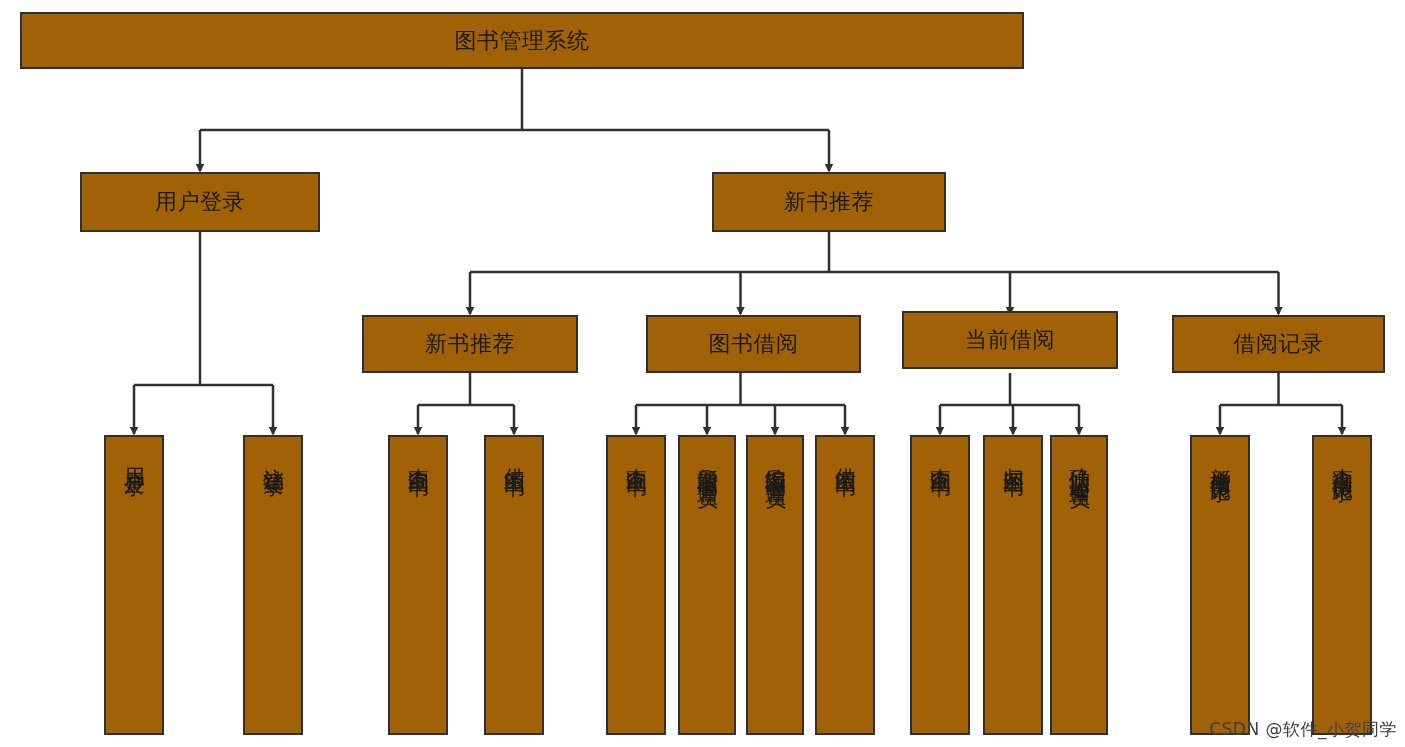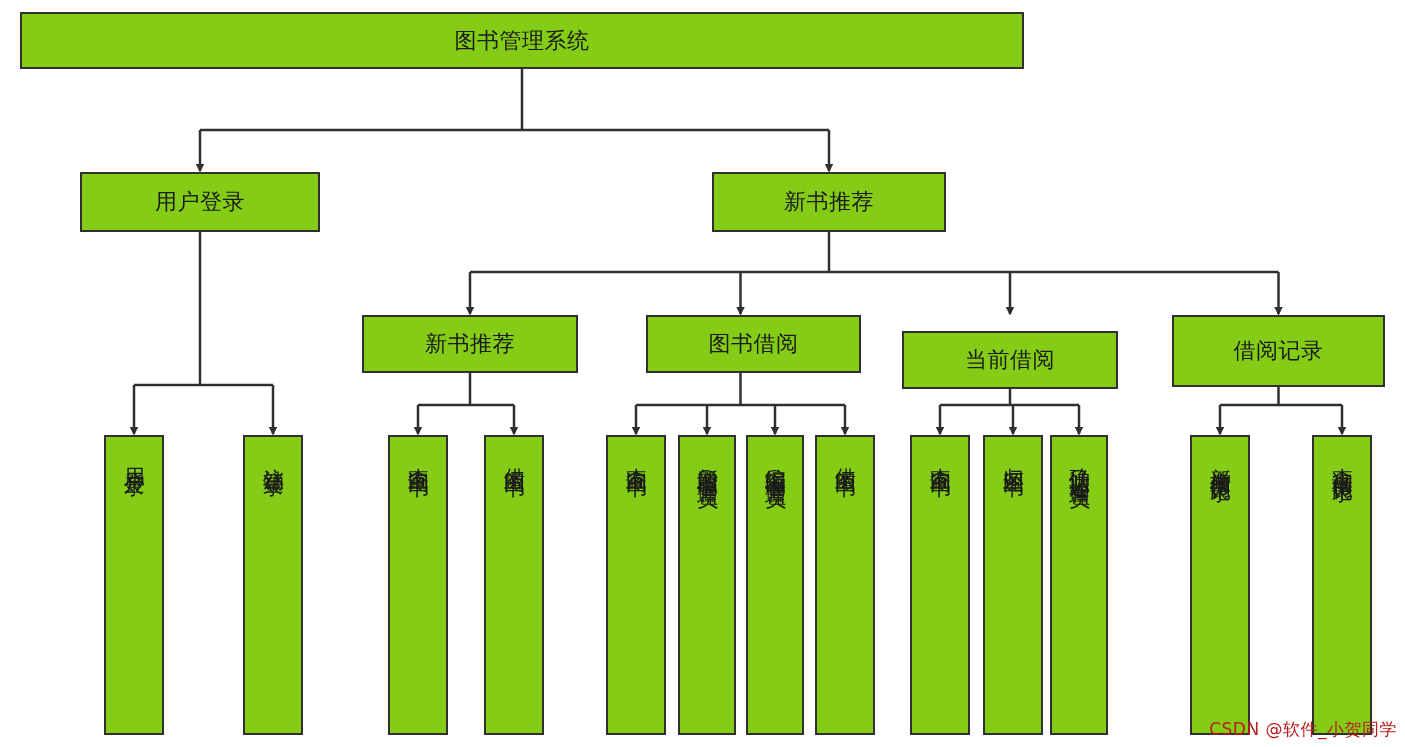--- a/index.html
+++ b/index.html
@@ -22,21 +22,21 @@
     position: absolute;
     left: 0;
     top: 0;
     width: 1405px;
     height: 747px;
     pointer-events: none;
   }
   .node {
     position: absolute;
     box-sizing: border-box;
-    background: #84cc16;
+    background: #a16207;
     border: 2.5px solid #303030;
     display: flex;
     align-items: center;
     justify-content: center;
     color: #1a1a1a;
     z-index: 2;
   }
   .node-label {
     display: block;
     text-align: center;
@@ -56,21 +56,21 @@
     text-orientation: upright;
     font-size: 21px;
     letter-spacing: 3px;
     line-height: 1;
   }
   #watermark {
     position: absolute;
     right: 8px;
     bottom: 6px;
     font-size: 17px;
-    color: #b91c1c;
+    color: #404040;
     z-index: 5;
     white-space: nowrap;
     letter-spacing: 0.5px;
   }
 </style>
 </head>
 <body>
 
 <div id="diagram-root">
 
@@ -127,24 +127,24 @@
   <div class="node horiz" style="left: 712px; top: 172px; width: 234px; height: 60px;">
     <span class="node-label">新书推荐</span>
   </div>
 
   <div class="node horiz" style="left: 362px; top: 315px; width: 216px; height: 58px;">
     <span class="node-label">新书推荐</span>
   </div>
   <div class="node horiz" style="left: 633px; top: 315px; width: 215px; height: 58px; margin-left: 13px;">
     <span class="node-label">图书借阅</span>
   </div>
-  <div class="node horiz" style="left: 902px; top: 331px; width: 216px; height: 58px;">
+  <div class="node horiz" style="left: 902px; top: 311px; width: 216px; height: 58px;">
     <span class="node-label">当前借阅</span>
   </div>
-  <div class="node horiz" style="left: 1172px; top: 315px; width: 213px; height: 72px;">
+  <div class="node horiz" style="left: 1172px; top: 315px; width: 213px; height: 58px;">
     <span class="node-label">借阅记录</span>
   </div>
 
   <div class="node vert" style="left: 104px; top: 435px; width: 60px; height: 300px;">
     <span class="node-label">用户登录</span>
   </div>
   <div class="node vert" style="left: 243px; top: 435px; width: 60px; height: 300px;">
     <span class="node-label">注销登录</span>
   </div>
 

